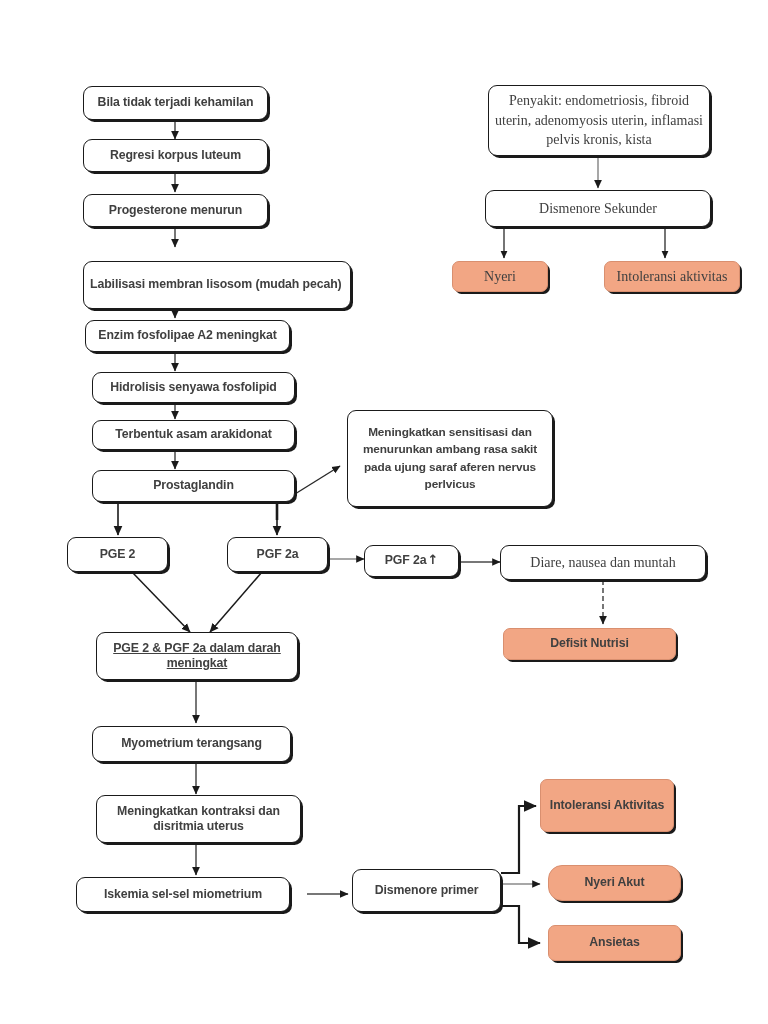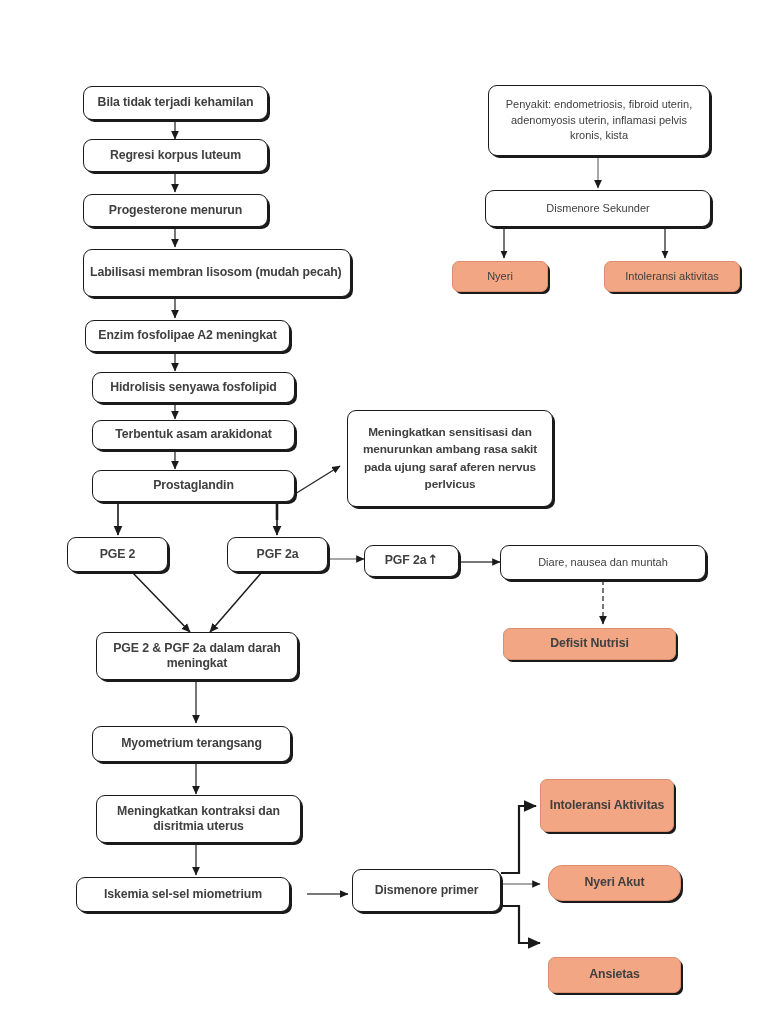--- a/index.html
+++ b/index.html
@@ -43,27 +43,28 @@
   }
   
   .sans {
     font-family: "Liberation Sans", sans-serif;
     font-weight: bold;
     font-size: 12.3px;
     letter-spacing: -0.1px;
   }
   
   .serif {
-    font-family: Liberation Sans, sans-serif;
+    font-family: Liberation Serif, serif;
     font-weight: normal;
-    font-size: 11px;
+    font-size: 14px;
   }
   .node.left-align {
     justify-content: flex-start;
     text-align: center;
+    margin-top: 12px;
   }
   .diagnosis {
     background: #F2A684;
     border: 1px solid #d98f6f;
     border-radius: 7px;
   }
   .diagnosis.serif {
     font-weight: normal;
   }
   .diagnosis.sans {
@@ -176,35 +177,35 @@
     <span>PGF 2a</span>
       <span class="uparrow">↑</span>
   </div>
 
   <div class="node sans shadowed" style="left:347px; top:410px; width:206px; height:97px; font-size:11.8px; line-height:1.45;">Meningkatkan sensitisasi dan menurunkan ambang rasa sakit pada ujung saraf aferen nervus perlvicus</div>
 
   <div class="node serif shadowed" style="left:500px; top:545px; width:206px; height:35px;">Diare, nausea dan muntah</div>
 
   <div class="node sans diagnosis shadowed" style="left:503px; top:628px; width:173px; height:32px;">Defisit Nutrisi</div>
 
-  <div class="node sans shadowed" style="left:96px; top:632px; width:202px; height:48px;">PGE 2 &amp; PGF 2a dalam darah meningkat</div>
+  <div class="node sans shadowed" style="left:96px; top:632px; width:202px; height:48px;text-decoration:underline;">PGE 2 &amp; PGF 2a dalam darah meningkat</div>
 
   <div class="node sans shadowed" style="left:92px; top:726px; width:199px; height:36px;">Myometrium terangsang</div>
 
   <div class="node sans shadowed" style="left:96px; top:795px; width:205px; height:48px;">Meningkatkan kontraksi dan disritmia uterus</div>
 
   <div class="node sans shadowed" style="left:76px; top:877px; width:214px; height:35px;">Iskemia sel-sel miometrium</div>
 
   <div class="node sans shadowed" style="left:352px; top:869px; width:149px; height:43px;">Dismenore primer</div>
 
   <div class="node sans diagnosis shadowed" style="left:540px; top:779px; width:134px; height:53px;">Intoleransi Aktivitas</div>
 
   <div class="node sans diagnosis shadowed" style="left:548px; top:865px; width:133px; height:36px;border-radius:14px;">Nyeri Akut</div>
 
-  <div class="node sans diagnosis shadowed" style="left:548px; top:925px; width:133px; height:36px;margin-top:32px;">Ansietas</div>
+  <div class="node sans diagnosis shadowed" style="left:548px; top:925px; width:133px; height:36px;">Ansietas</div>
 
   <div class="node serif shadowed" style="left:488px; top:85px; width:222px; height:71px; line-height:1.42;">Penyakit: endometriosis, fibroid uterin, adenomyosis uterin, inflamasi pelvis kronis, kista</div>
 
   <div class="node serif shadowed" style="left:485px; top:190px; width:226px; height:37px;">Dismenore Sekunder</div>
 
   <div class="node serif diagnosis shadowed" style="left:452px; top:261px; width:96px; height:31px;">Nyeri</div>
 
   <div class="node serif diagnosis shadowed" style="left:604px; top:261px; width:136px; height:31px;">Intoleransi aktivitas</div>
 
 </div>

